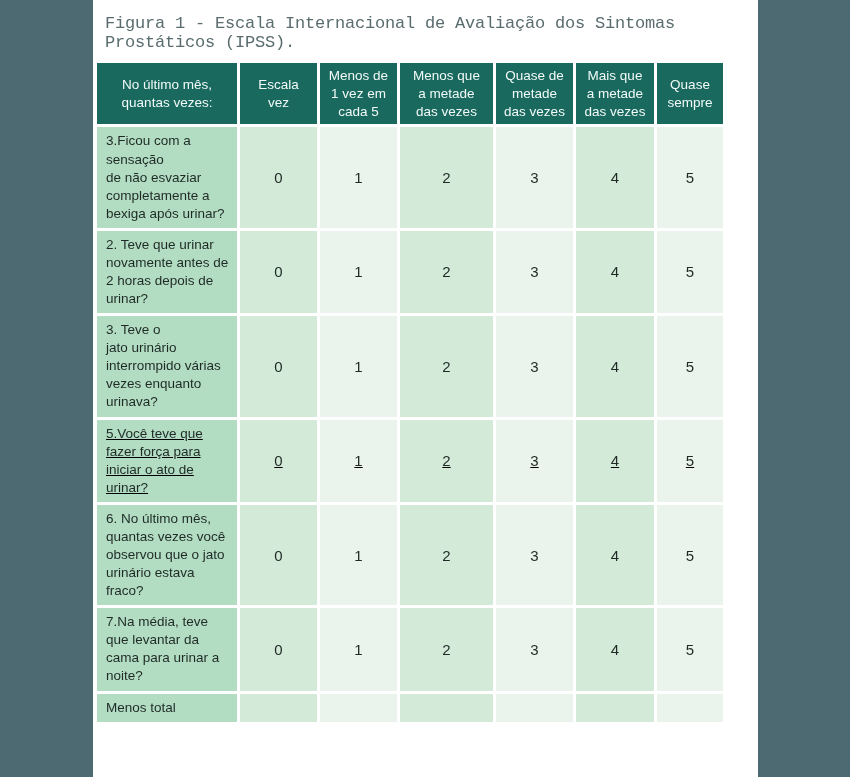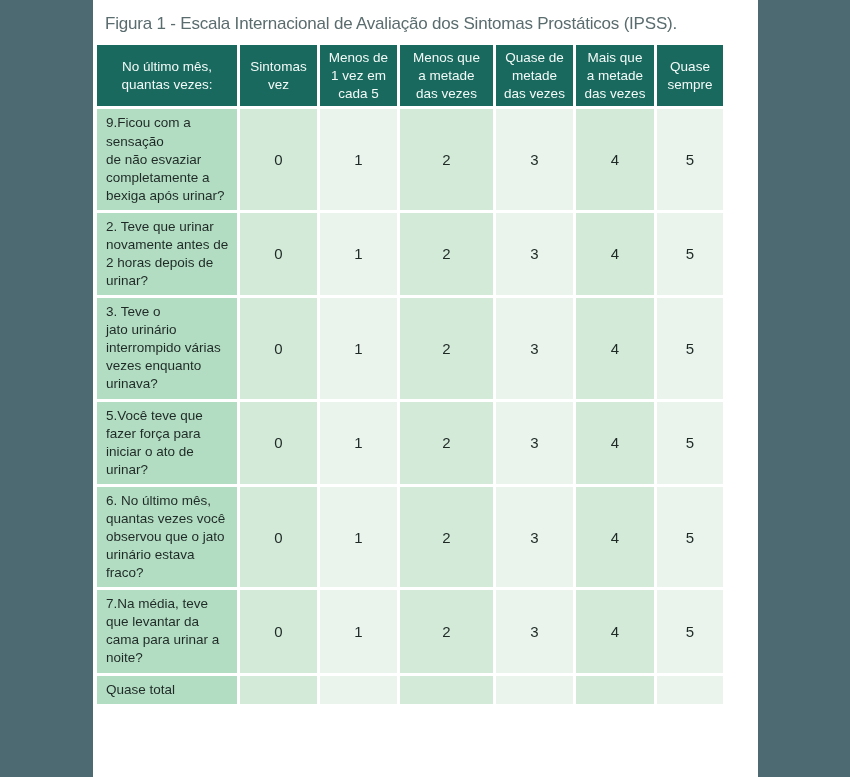--- a/index.html
+++ b/index.html
@@ -21,20 +21,21 @@
     position: absolute;
     left: 93px; top: 0;
     width: 665px; height: 777px;
     background: #ffffff;
   }
   .fig-title {
     margin: 14px 0 0 12px;
     font-size: 17px;
     letter-spacing: -0.2px;
     color: #5a6c6e;
+    font-family: Liberation Mono, monospace;
   }
   .ipss-table {
     border-collapse: separate;
     border-spacing: 3px;
     margin: 8px 0 0 1px;
     table-layout: fixed;
   }
   .ipss-table th {
     background: #19695f;
     color: #f3faf7;
@@ -67,21 +68,21 @@
   .ipss-table td.v:nth-child(6) { background: #d4ead9; }
   .ipss-table td.v:nth-child(3),
   .ipss-table td.v:nth-child(5),
   .ipss-table td.v:nth-child(7) { background: #eaf4ed; }
 
   tr.hr { height: 58px; }
   tr.r1 { height: 90px; }
   tr.r2 { height: 72px; padding-left: 15px; }
   tr.r3 { height: 88px; margin-top: 20px; }
   tr.r4 { height: 56px; }
-  tr.r5 { height: 72px; }
+  tr.r5 { height: 72px; text-decoration: underline; }
   tr.r6 { height: 90px; }
   tr.r7 { height: 72px; padding-left: 36px; }
   tr.r8 { height: 26px; }
 </style>
 </head>
 <body>
 
 <div class="side-border left"></div>
 <div class="side-border right"></div>
 
@@ -96,39 +97,39 @@
         <col style="width:77px">
       <col style="width:93px">
         <col style="width:77px">
         <col style="width:78px">
       <col style="width:66px">
     </colgroup>
     <tbody>
         <tr class="hr">
       <th>No último mês,
 quantas vezes:</th>
-      <th>Sintomas
+      <th>Escala
 vez</th>
       <th>Menos de
 1 vez em
 cada 5</th>
       <th>Menos que
 a metade
 das vezes</th>
       <th>Quase de
 metade
 das vezes</th>
       <th>Mais que
 a metade
 das vezes</th>
       <th>Quase
 sempre</th>
     </tr>
     <tr class="r1">
-      <td class="q">9.Ficou com a
+      <td class="q">3.Ficou com a
 sensação
 de não esvaziar
 completamente a
 bexiga após urinar?</td>
       <td class="v">0</td>
       <td class="v">1</td>
       <td class="v">2</td>
       <td class="v">3</td>
       <td class="v">4</td>
       <td class="v">5</td>
@@ -189,21 +190,21 @@
 cama para urinar a
 noite?</td>
       <td class="v">0</td>
       <td class="v">1</td>
       <td class="v">2</td>
       <td class="v">3</td>
       <td class="v">4</td>
       <td class="v">5</td>
     </tr>
     <tr class="r8">
-      <td class="q">Quase total</td>
+      <td class="q">Menos total</td>
       <td class="v"></td>
       <td class="v"></td>
       <td class="v"></td>
       <td class="v"></td>
       <td class="v"></td>
       <td class="v"></td>
     </tr>
   </tbody>
     </table>
 

